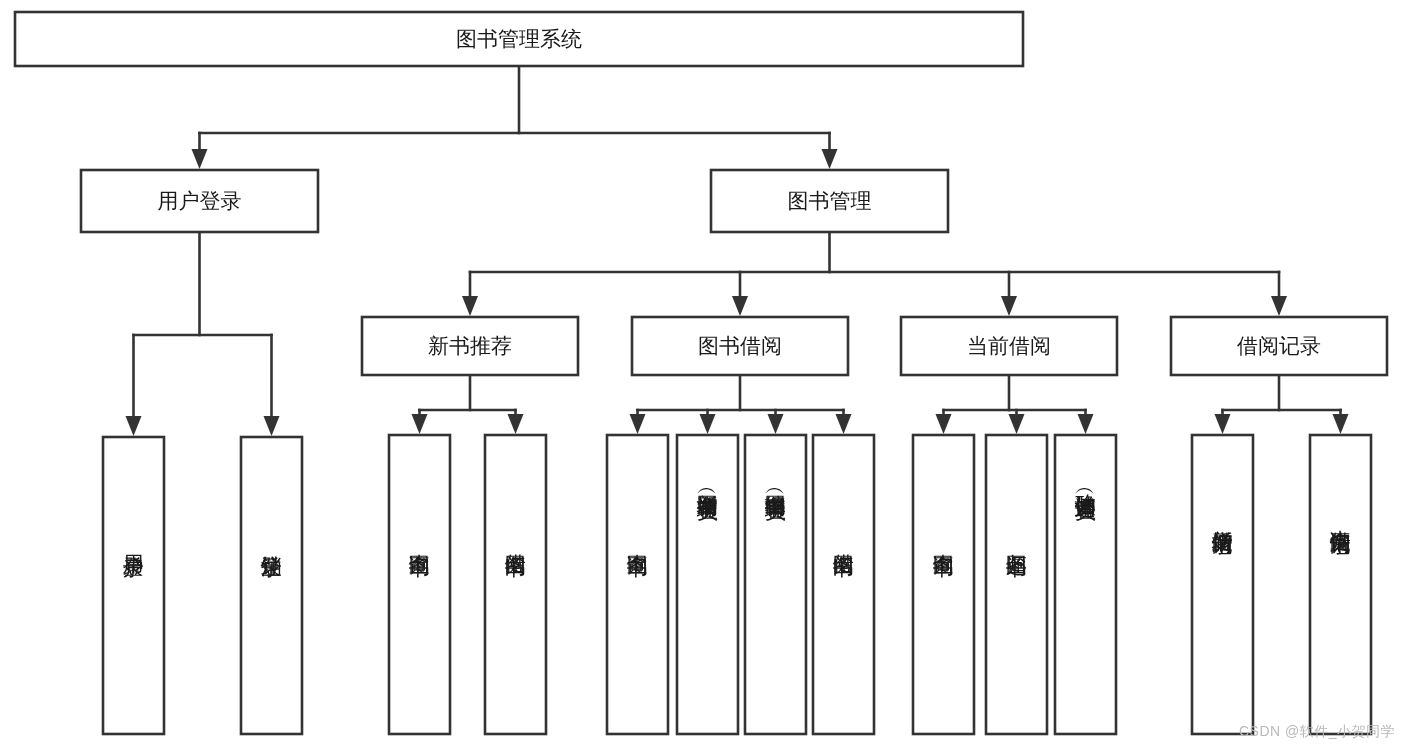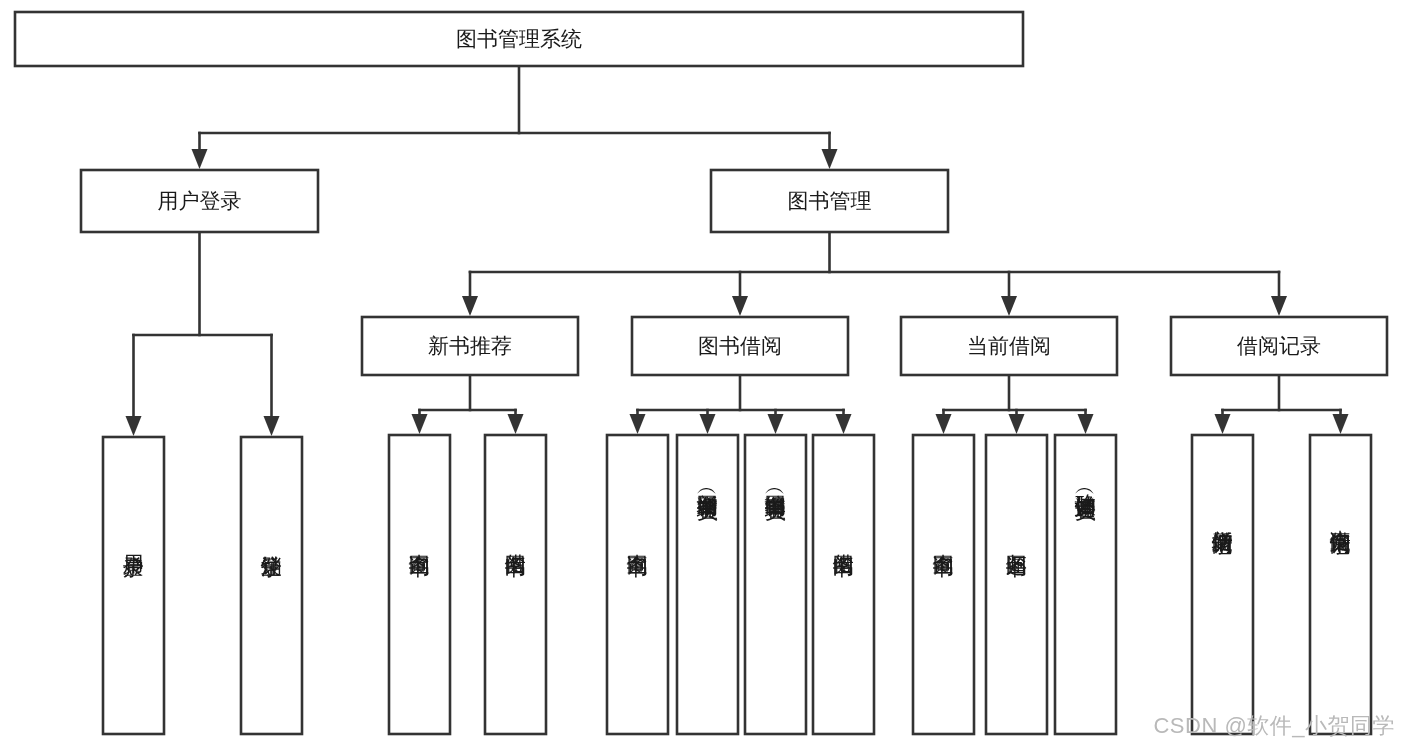--- a/index.html
+++ b/index.html
@@ -64,21 +64,21 @@
     display: flex;
     align-items: flex-start;
     justify-content: center;
     pointer-events: none;
   }
   .watermark {
     position: absolute;
     right: 10px;
     bottom: 6px;
     font-family: "Liberation Sans", "DejaVu Sans", sans-serif;
-    font-size: 22px;
+    font-size: 14px;
     color: #b9b9b9;
     white-space: nowrap;
     letter-spacing: 0.5px;
   }
 </style>
 </head>
 <body>
 
 <div id="diagram-root">
 

